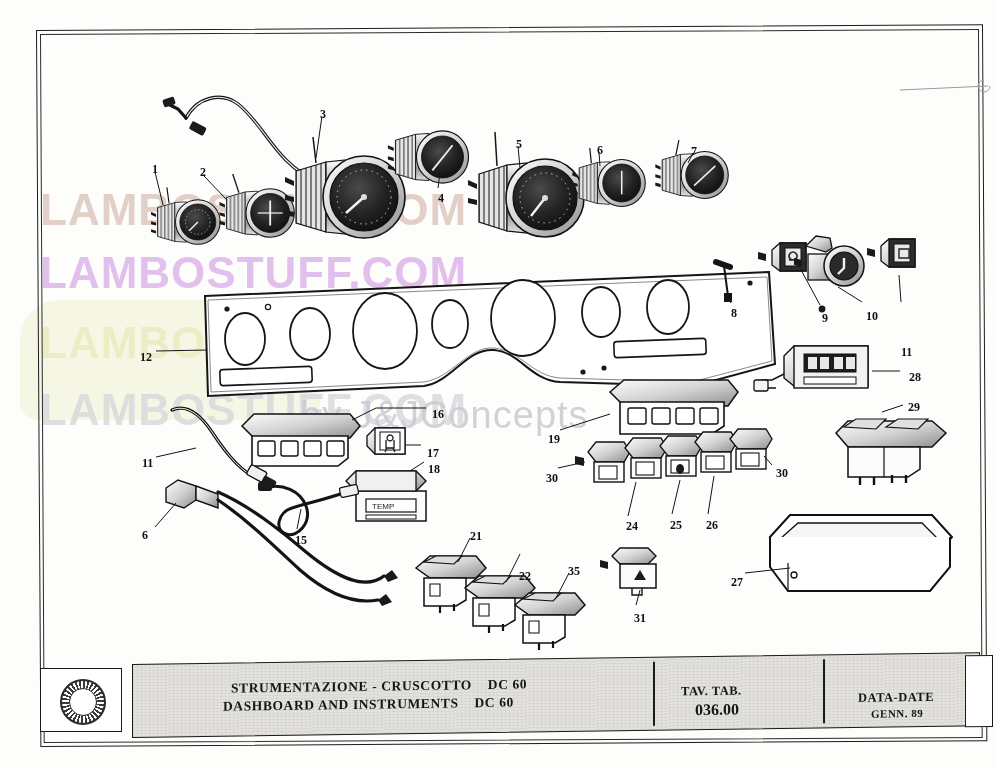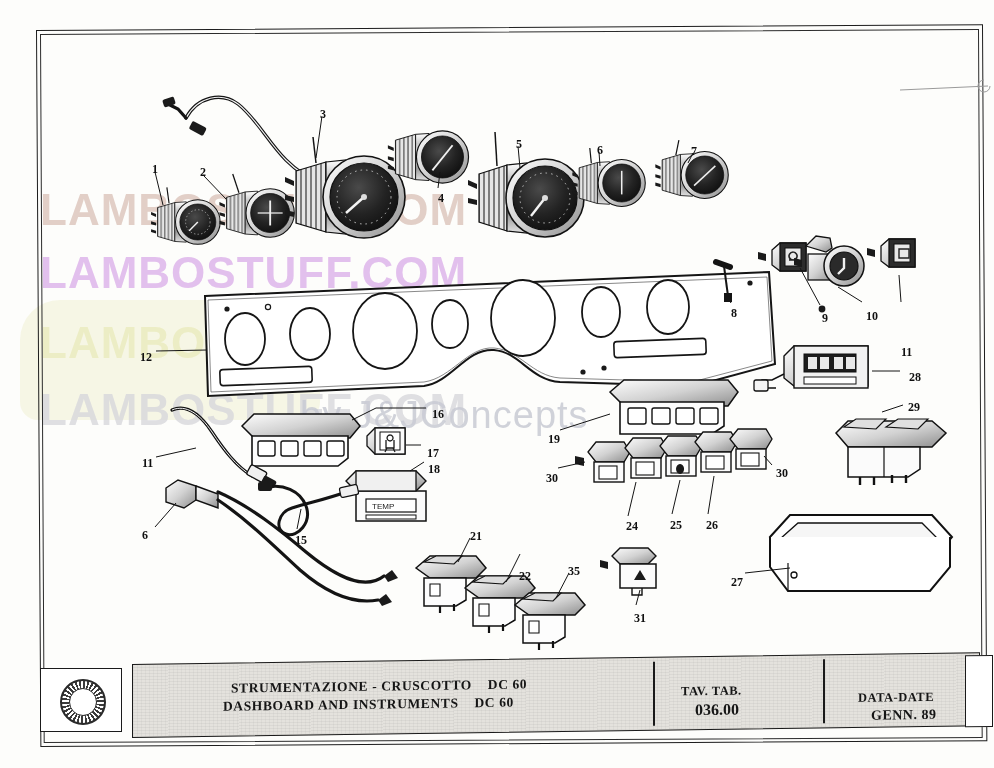--- a/index.html
+++ b/index.html
@@ -59,21 +59,21 @@
   .tb-noise{position:absolute;left:0;top:0;right:0;bottom:0;opacity:.45;
       background-image:
         repeating-linear-gradient(0deg,rgba(120,120,120,.20) 0 1px,transparent 1px 3px),
         repeating-linear-gradient(90deg,rgba(120,120,120,.16) 0 1px,transparent 1px 4px);}
   .tb-col{position:absolute;font-weight:bold;color:#151515;}
   .tb-t1{left:98px;top:17px;font-size:13.5px;letter-spacing:.6px;}
   .tb-t2{left:90px;top:35px;font-size:13.5px;letter-spacing:.6px;}
   .tb-t3{left:548px;top:27px;font-size:12.5px;letter-spacing:.5px;text-align:center;}
   .tb-t4{left:562px;top:44px;font-size:16px;}
   .tb-t5{left:725px;top:36px;font-size:12.5px;letter-spacing:.5px;}
-  .tb-t6{left:738px;top:53px;font-size:14px;letter-spacing:.5px;}
+  .tb-t6{left:738px;top:53px;font-size:11px;letter-spacing:.5px;}
   .tb-div{position:absolute;top:4px;width:1.5px;height:64px;background:#1a1a1a;}
   .tb-edge{position:absolute;right:-14px;top:2px;width:26px;height:70px;
       border:1.5px solid #1a1a1a;background:#fff;}
 </style>
 </head>
 <body>
 
 <div id="sheet">
 
   <div class="wm-car"></div>

